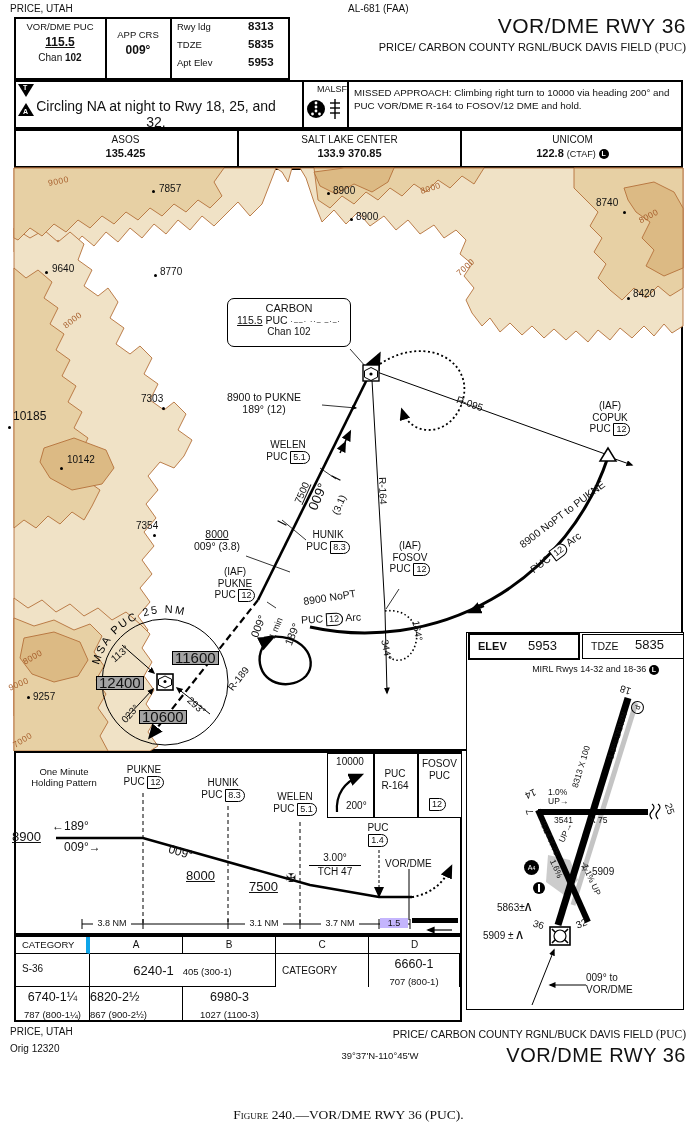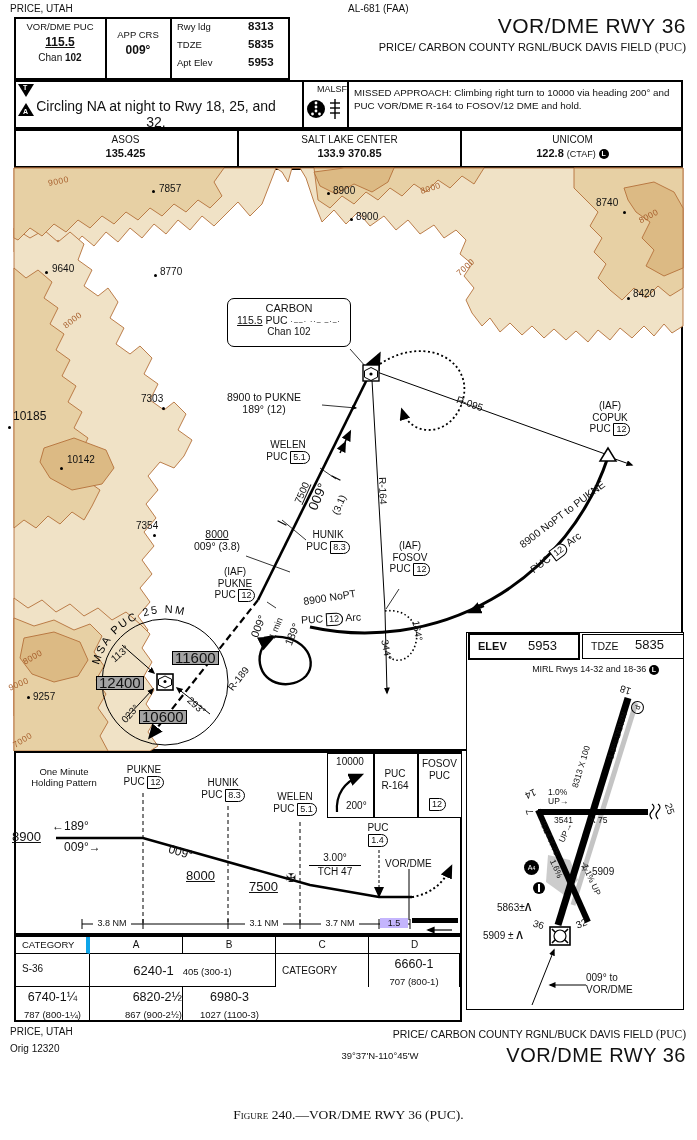--- a/index.html
+++ b/index.html
@@ -286,21 +286,21 @@
     <div style="border-right:4px solid #0ea5e9;border-bottom:1px solid #000;font-size:9.5px;padding:2px 0 9px 6px;">CATEGORY</div>
     <div style="border-right:1px solid #000;border-bottom:1px solid #000;font-size:10px;text-align:center;padding-top:2px;">A</div>
     <div style="border-right:1px solid #000;border-bottom:1px solid #000;font-size:10px;text-align:center;padding-top:2px;">B</div>
     <div style="border-right:1px solid #000;border-bottom:1px solid #000;font-size:10px;text-align:center;padding-top:2px;">C</div>
     <div style="border-bottom:1px solid #000;font-size:10px;text-align:center;padding-top:2px;">D</div>
     <div style="border-right:1px solid #000;border-bottom:1px solid #000;font-size:10px;padding:9px 0 0 6px;">S-36</div>
     <div style="grid-column:2/4;border-right:1px solid #000;border-bottom:1px solid #000;text-align:center;padding-top:7px;"><span style="font-size:13px;">6240-1</span>&nbsp; <span style="font-size:9.5px;">405 (300-1)</span></div>
     <div style="border-right:1px solid #000;font-size:10px;padding:11px 0 0 6px;">CATEGORY</div>
     <div style="border-right:1px solid #000;text-align:center;padding-top:3px;"><span style="font-size:12.5px;display:block;">6660-1</span><span style="font-size:9.5px;">707 (800-1)</span></div>
     <div style="border-right:1px solid #000;text-align:center;padding-top:3px;"><span style="font-size:12.5px;display:block;">6740-1¼</span><span style="font-size:9.5px;">787 (800-1¼)</span></div>
-    <div style="border-right:1px solid #000;text-align:right;padding-top:3px;"><span style="font-size:12.5px;display:block;">6820-2½</span><span style="font-size:9.5px;">867 (900-2½)</span></div>
+    <div style="border-right:1px solid #000;text-align:left;padding-top:3px;"><span style="font-size:12.5px;display:block;">6820-2½</span><span style="font-size:9.5px;">867 (900-2½)</span></div>
     <div style="text-align:center;padding-top:3px;"><span style="font-size:12.5px;display:block;">6980-3</span><span style="font-size:9.5px;">1027 (1100-3)</span></div>
   </div>
 
   <div class="abs" style="left:466px;top:632px;width:218px;height:378px;border:1.5px solid #000;box-sizing:border-box;background:#fff;"></div>
   <svg style="left:466px;top:632px;" width="218" height="378" viewBox="0 0 218 378">
     <path d="M170,71 L107,273" stroke="#c4c4c4" stroke-width="5" fill="none"></path>
     <path d="M82,223 L104,228 L112,248 L98,263 L80,250 Z" fill="#ccc" stroke="none"></path>
     <path class="rwy" d="M162,66 L92,293" stroke-width="7"></path>
     <path class="rwy" d="M72,178 L122,290" stroke-width="6"></path>
     <path class="rwy" d="M72,180 H182" stroke-width="6"></path>

